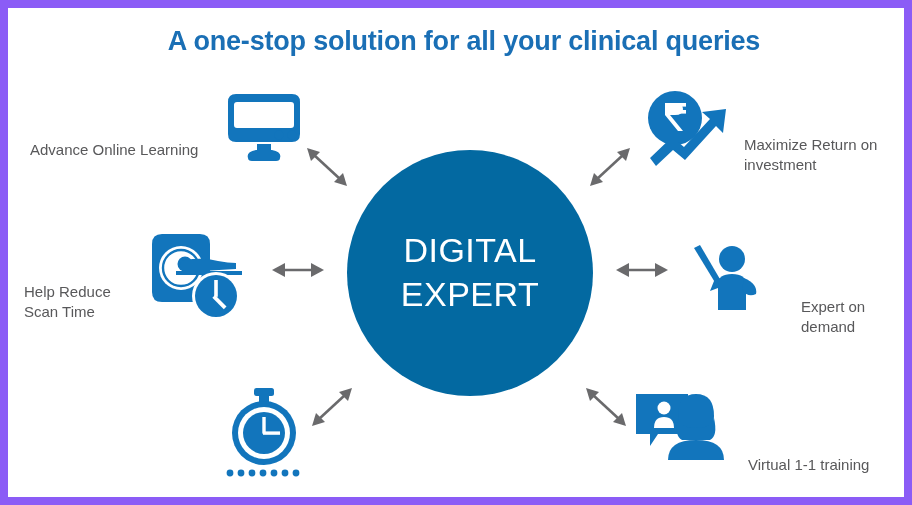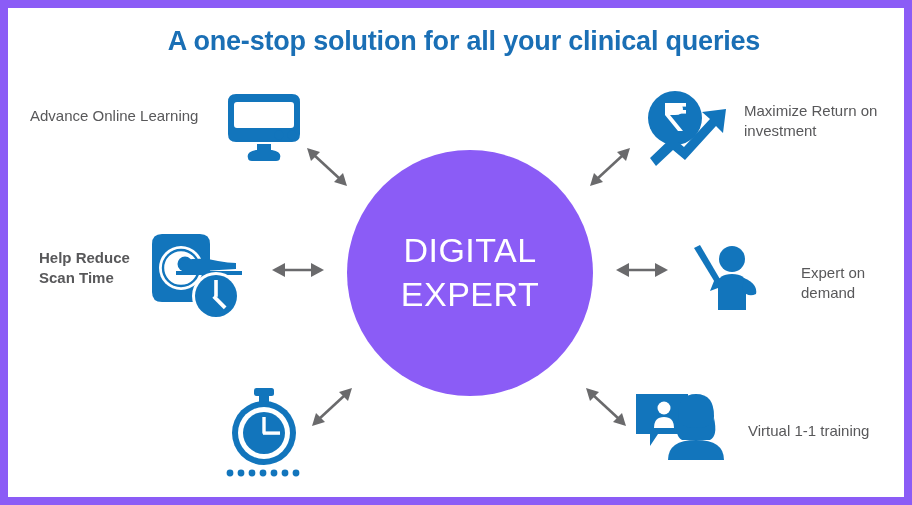--- a/index.html
+++ b/index.html
@@ -31,50 +31,51 @@
     letter-spacing: -0.2px;
     font-family: "Liberation Sans", sans-serif;
   }
   .label {
     position: absolute;
     font-size: 15px;
     color: #58585a;
     line-height: 1.35;
     font-family: "Liberation Sans", sans-serif;
     white-space: pre-line;
+    margin-top: 34px;
   }
   .icon-box {
     position: absolute;
   }
   .arrow {
     position: absolute;
   }
   #center-circle {
     position: absolute;
     left: 339px;
     top: 142px;
     width: 246px;
     height: 246px;
     border-radius: 50%;
-    background: #8b5cf6;
+    background: #0369a1;
     display: flex;
     flex-direction: column;
     align-items: center;
     justify-content: center;
   }
   #center-circle .cc-line {
     color: #ffffff;
     font-size: 34px;
     line-height: 1.28;
     font-family: "Liberation Sans", sans-serif;
     letter-spacing: 0.5px;
   }
   
   #label-learning   { left: 22px;  top: 98px;  width: 210px; }
-  #label-scan       { left: 31px;  top: 240px; width: 130px; font-weight: bold; }
+  #label-scan       { left: 16px;  top: 240px; width: 130px; }
   #label-fast       { left: 22px;  top: 415px; width: 190px; }
   #label-roi        { left: 736px; top: 93px;  width: 170px; }
   #label-expert     { left: 793px; top: 255px; width: 120px; }
   #label-virtual    { left: 740px; top: 413px; width: 175px; }
 </style>
 </head>
 <body>
 
 <div id="infographic">
 

